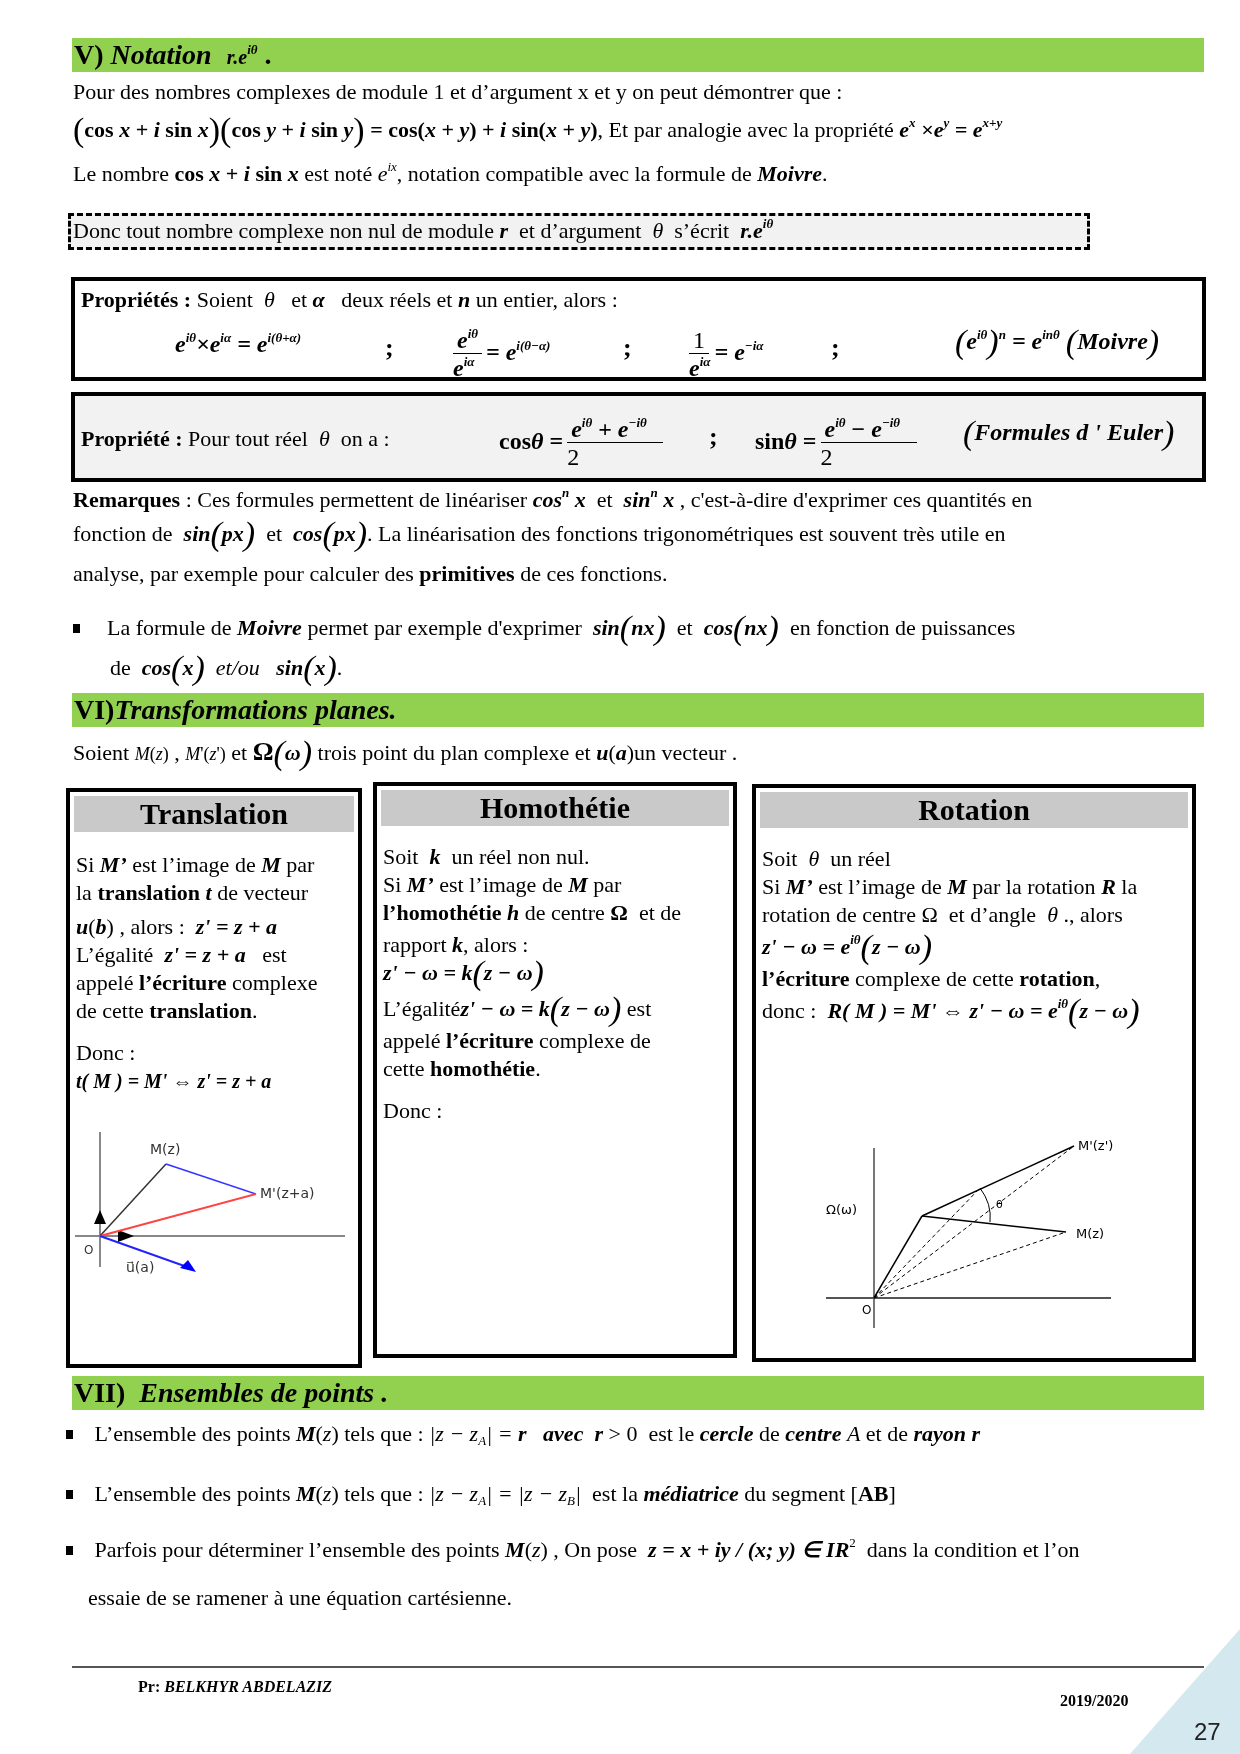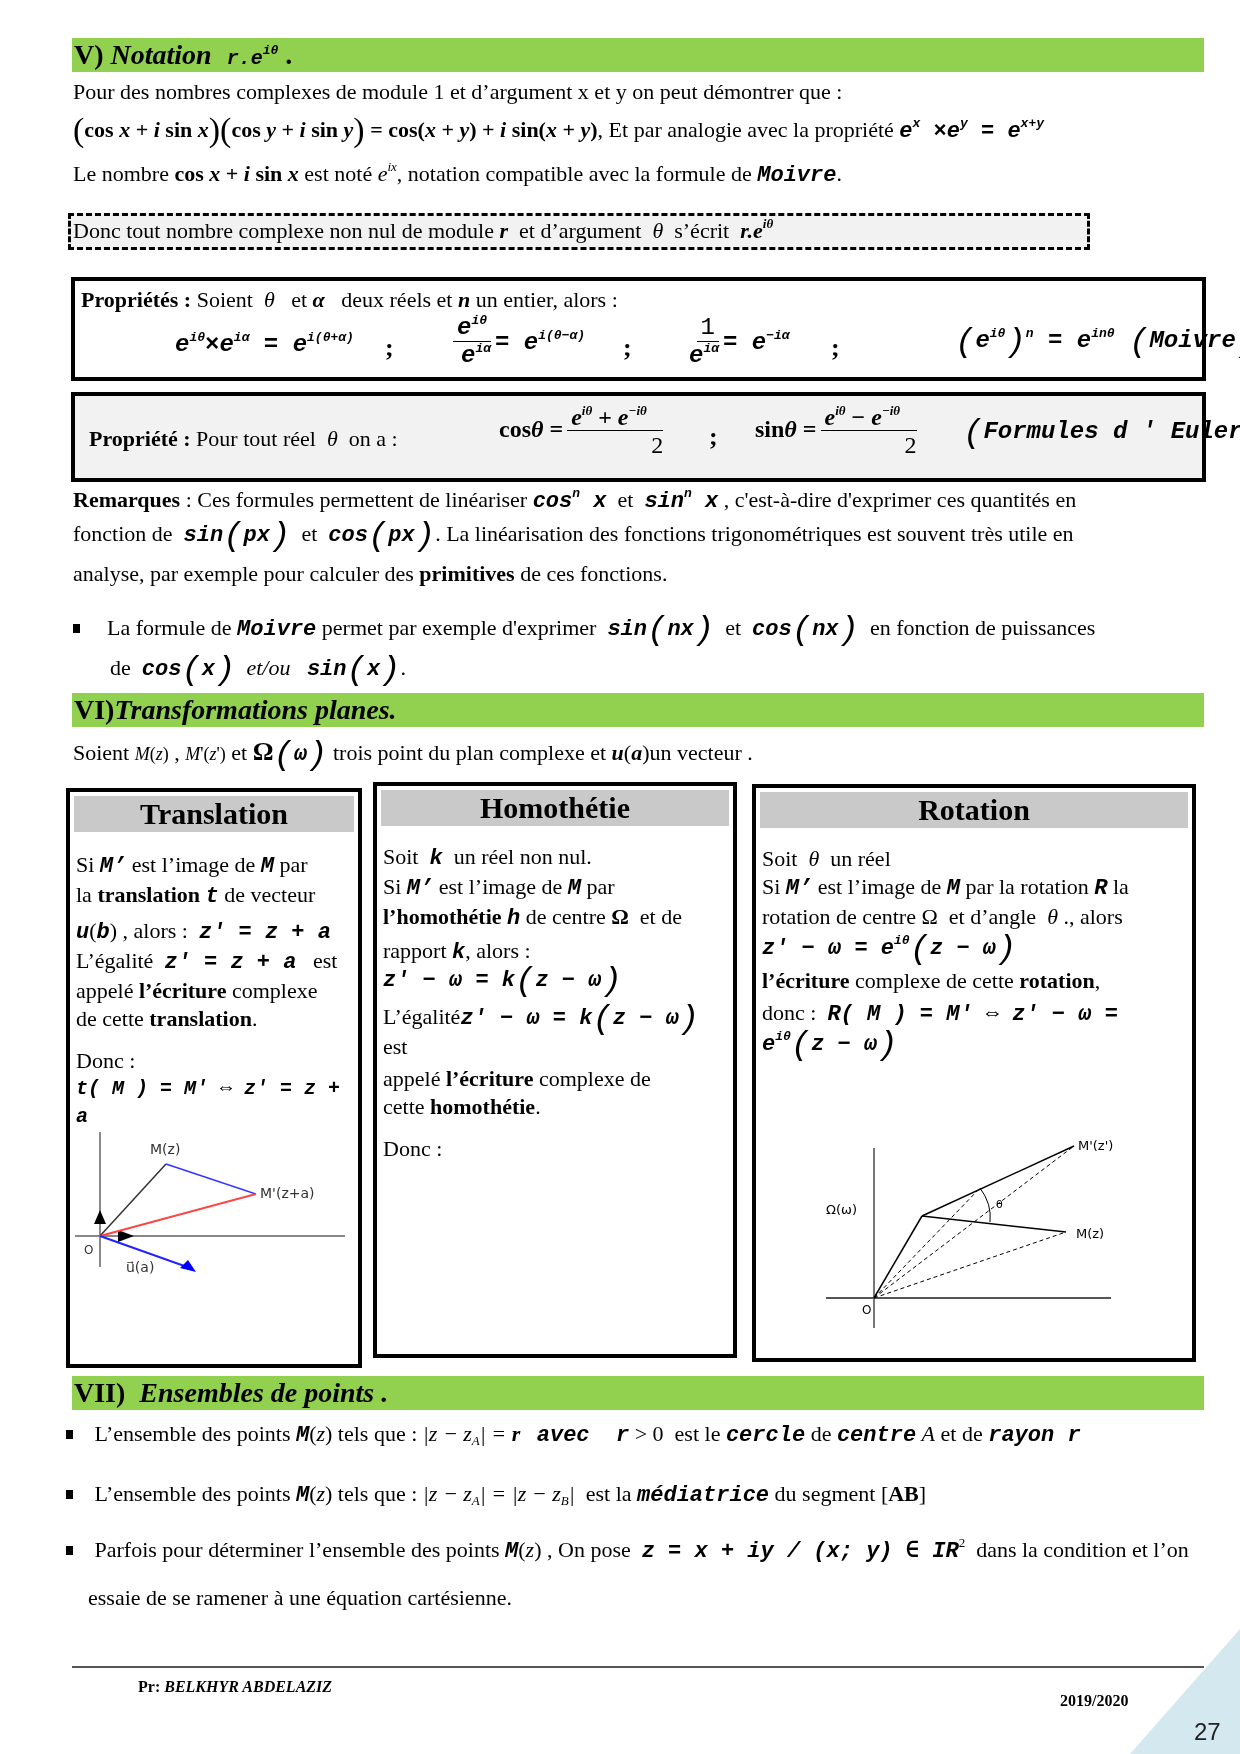--- a/index.html
+++ b/index.html
@@ -3,30 +3,30 @@
 <meta charset="utf-8">
 <style>
   html, body { margin:0; padding:0; }
   body { width:1240px; height:1754px; background:#fff; position:relative; overflow:hidden;
          font-family:"Liberation Serif", serif; color:#000; font-size:22px; }
   .abs { position:absolute; }
   .sec { position:absolute; left:72px; width:1132px; height:34px; background:#92d050;
          font-family:"Liberation Serif", serif; font-size:28px; font-weight:bold; line-height:34px; padding-left:2px; box-sizing:border-box; }
   .sec i { font-style:italic; }
   .line { position:absolute; left:73px; white-space:nowrap; font-size:22px; line-height:28px; }
-  .m { font-style:italic; font-weight:bold;font-family:Liberation Mono, monospace; }
+  .m { font-style:italic; font-weight:bold; }
   .mi { font-style:italic; }
   .b { font-weight:bold; }
   .paren { font-size:34px; font-weight:normal; vertical-align:-4px; }
   sup { font-size:13px; vertical-align:10px; line-height:0; }
   sub { font-size:13px; vertical-align:-4px; line-height:0; }
   .dashbox { position:absolute; left:68px; top:213px; width:1022px; height:37px; background:#f2f2f2;
              border-top:3px dashed #000; border-bottom:3px dashed #000; border-left:3px dashed #000; border-right:3px dashed #000; box-sizing:border-box; }
   .box { position:absolute; border:4px solid #000; box-sizing:border-box; }
-  .frac { display:inline-flex; flex-direction:column; align-items:flex-end; vertical-align:middle; margin:4px 4px; }
+  .frac { display:inline-flex; flex-direction:column; align-items:flex-start; vertical-align:middle; margin:16px 4px; }
   .frac .num { border-bottom:1.5px solid #000; padding:0 4px; line-height:26px; }
   .frac .den { line-height:28px; }
   .col { position:absolute; top:788px; border:4px solid #000; box-sizing:border-box; background:#fff; }
   .col .hd { margin:4px 4px 0 4px; background:#c9c9c9; text-align:center; font-weight:bold; font-size:30px; line-height:36px; }
   .col .body { padding:17px 6px 0 6px; font-size:22px; line-height:28px; }
   .bullet::before { content:""; display:inline-block; width:7px; height:9px; background:#000; margin-right:16px; vertical-align:2px; }
   .footer-line { position:absolute; left:72px; top:1666px; width:1132px; height:2px; background:#555; }
   .tri { position:absolute; right:0; bottom:0; width:0; height:0; border-left:110px solid transparent; border-bottom:125px solid #d3e8ef; }
 </style>
 </head>
@@ -79,21 +79,21 @@
         <span class="den">e<sup>iα</sup></span>
       </span>= e<sup>−iα</sup>
   </div>
   <div class="b" style="position:absolute;left:756px;top:52px;font-size:26px;">;</div>
   <div class="m" style="position:absolute;left:880px;top:42px;font-size:24px;white-space:nowrap;">
     <span class="paren">(</span>e<sup>iθ</sup><span class="paren">)</span><sup>n</sup> = e<sup>inθ</sup> <span class="paren">(</span>Moivre<span class="paren">)</span>
   </div>
 </div>
 
 <div class="box" style="left:71px;top:392px;width:1135px;height:90px;background:#f2f2f2;">
-  <div style="position:absolute;left:14px;top:30px;white-space:nowrap;text-align:right;">
+  <div style="position:absolute;left:6px;top:30px;white-space:nowrap;text-align:right;">
     <b>Propriété :</b>
     Pour tout réel&nbsp; <i>θ</i>&nbsp; on a :
   </div>
   <div class="b" style="position:absolute;left:424px;top:4px;font-size:24px;">
     cos<i>θ</i> =<span class="frac">
         <span class="num" style="width:88px;"><i>e<sup>iθ</sup></i> + <i>e<sup>−iθ</sup></i></span>
         <span class="den" style="font-weight:normal;">2</span>
       </span>
   </div>
   <div class="b" style="position:absolute;left:634px;top:26px;font-size:26px;">;</div>

